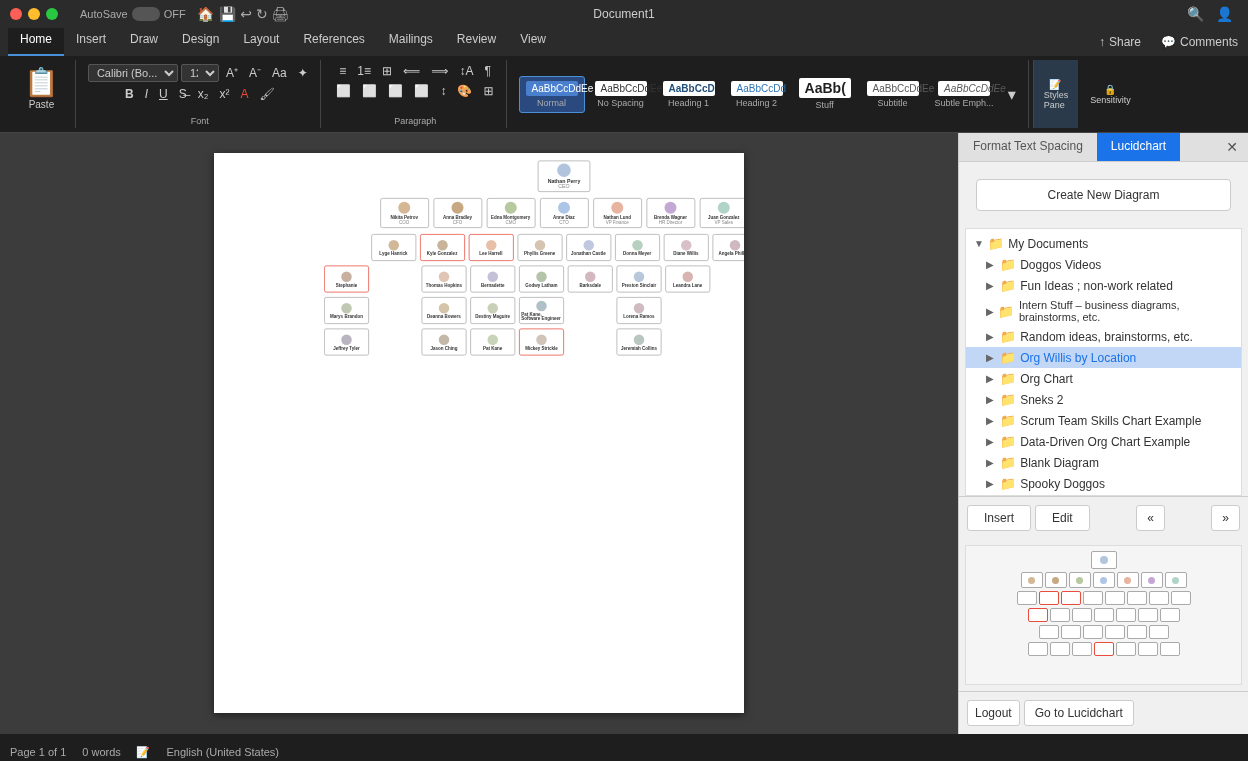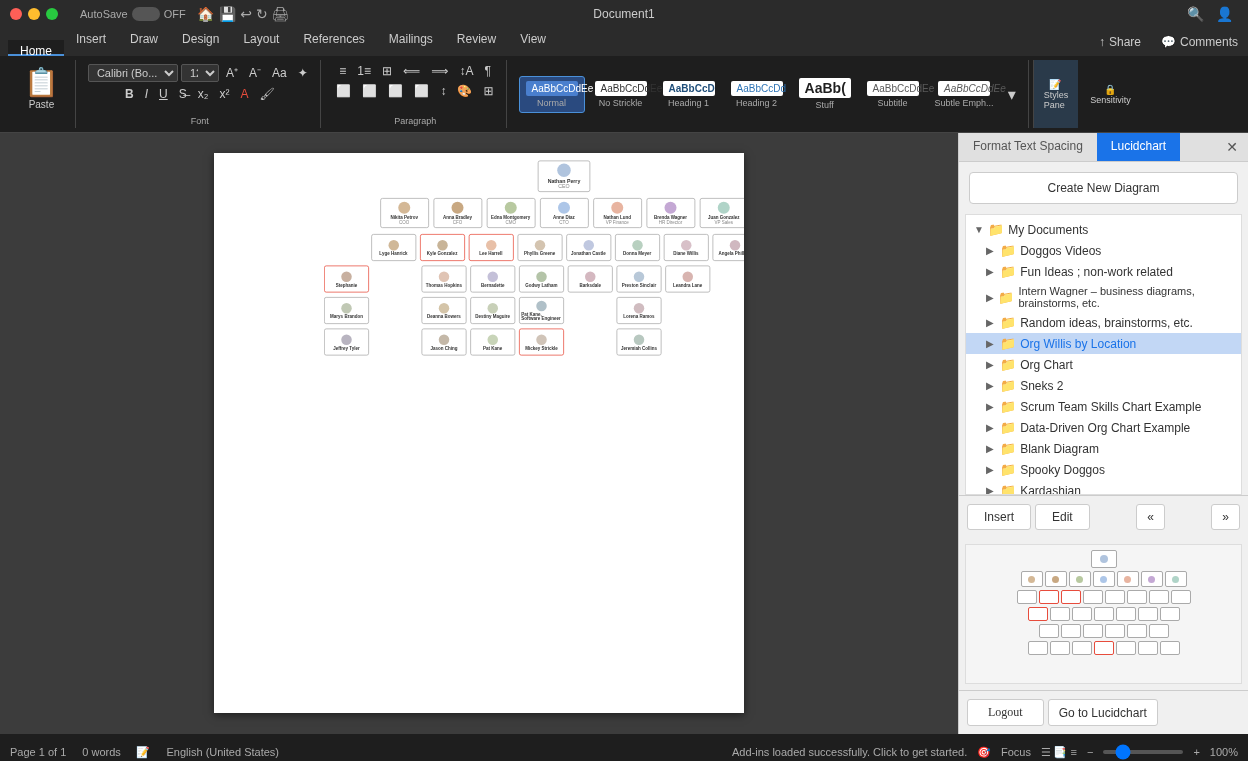--- a/index.html
+++ b/index.html
@@ -62,21 +62,20 @@
       padding: 4px 12px;
       font-size: 12px;
       color: #ccc;
       cursor: pointer;
       border-bottom: 2px solid transparent;
     }
     .ribbon-tab.active {
       color: #fff;
       border-bottom: 2px solid #4a90d9;
       background: #1e1e1e;
-      margin-top: 12px;
     }
     .ribbon-tab-share {
       margin-left: auto;
       padding: 4px 10px;
       font-size: 12px;
       color: #ccc;
       cursor: pointer;
       display: flex;
       align-items: center;
       gap: 4px;
@@ -263,21 +262,21 @@
     .panel-close {
       margin-left: auto;
       padding: 6px 10px;
       font-size: 14px;
       color: #555;
       cursor: pointer;
     }
 
     
     .create-btn {
-      margin: 10px;
+      margin: 17px;
       padding: 8px 16px;
       background: white;
       border: 1px solid #ccc;
       border-radius: 4px;
       font-size: 12px;
       color: #333;
       cursor: pointer;
       text-align: center;
       font-weight: 500;
     }
@@ -365,28 +364,27 @@
     }
     .zoom-slider {
       -webkit-appearance: none;
       width: 80px;
       height: 4px;
       background: #555;
       border-radius: 2px;
     }
 
     .logout-btn {
-      padding: 5px 20px;
+      padding: 5px 7px;
       font-size: 12px;
       border: 1px solid #ccc;
       border-radius: 3px;
       background: white;
       cursor: pointer;
       color: #333;
-      font-family: Liberation Serif, serif;
     }
     .go-lucid-btn {
       padding: 5px 10px;
       font-size: 12px;
       border: 1px solid #ccc;
       border-radius: 3px;
       background: white;
       cursor: pointer;
       color: #333;
     }
@@ -492,21 +490,21 @@
     </div>
 
     <div class="ribbon-group" style="flex-direction:row;align-items:center;flex-wrap:nowrap;">
       <div class="style-gallery">
         <div class="style-item active">
           <div class="style-item-preview" style="font-size:10px;background:#4a7fce;color:white;">AaBbCcDdEe</div>
           <div class="style-item-label">Normal</div>
         </div>
         <div class="style-item">
           <div class="style-item-preview" style="font-size:10px;">AaBbCcDdEe</div>
-          <div class="style-item-label">No Strickle</div>
+          <div class="style-item-label">No Spacing</div>
         </div>
         <div class="style-item">
           <div class="style-item-preview" style="font-size:10px;color:#1f4e79;font-weight:bold;">AaBbCcD</div>
           <div class="style-item-label">Heading 1</div>
         </div>
         <div class="style-item">
           <div class="style-item-preview" style="font-size:10px;color:#2e74b5;">AaBbCcDd</div>
           <div class="style-item-label">Heading 2</div>
         </div>
         <div class="style-item">
@@ -736,21 +734,21 @@
         <span>Doggos Videos</span>
       </div>
       <div class="tree-item level-1">
         <span class="chevron">▶</span>
         <span class="folder-icon">📁</span>
         <span>Fun Ideas ; non-work related</span>
       </div>
       <div class="tree-item level-1">
         <span class="chevron">▶</span>
         <span class="folder-icon">📁</span>
-        <span style="font-size:11px;">Intern Wagner – business diagrams, brainstorms, etc.</span>
+        <span style="font-size:11px;">Intern Stuff – business diagrams, brainstorms, etc.</span>
       </div>
       <div class="tree-item level-1">
         <span class="chevron">▶</span>
         <span class="folder-icon">📁</span>
         <span>Random ideas, brainstorms, etc.</span>
       </div>
       <div class="tree-item level-1 selected">
         <span class="chevron">▶</span>
         <span class="folder-icon">📁</span>
         <span>Org Willis by Location</span>
@@ -879,23 +877,13 @@
       <button class="go-lucid-btn">Go to Lucidchart</button>
     </div>
   </div>
 </div>
 
 <div class="status-bar">
   <span>Page 1 of 1</span>
   <span>0 words</span>
   <span>📝</span>
   <span>English (United States)</span>
-  <div class="status-bar-right">
-    <span>Add-ins loaded successfully. Click to get started.</span>
-    <span>🎯</span>
-    <span>Focus</span>
-    <span>☰ 📑 ≡</span>
-    <span>−</span>
-    <input type="range" class="zoom-slider" min="10" max="500" value="100" style="">
-    <span>+</span>
-    <span>100%</span>
-  </div>
 </div>
 
 </body></html>

